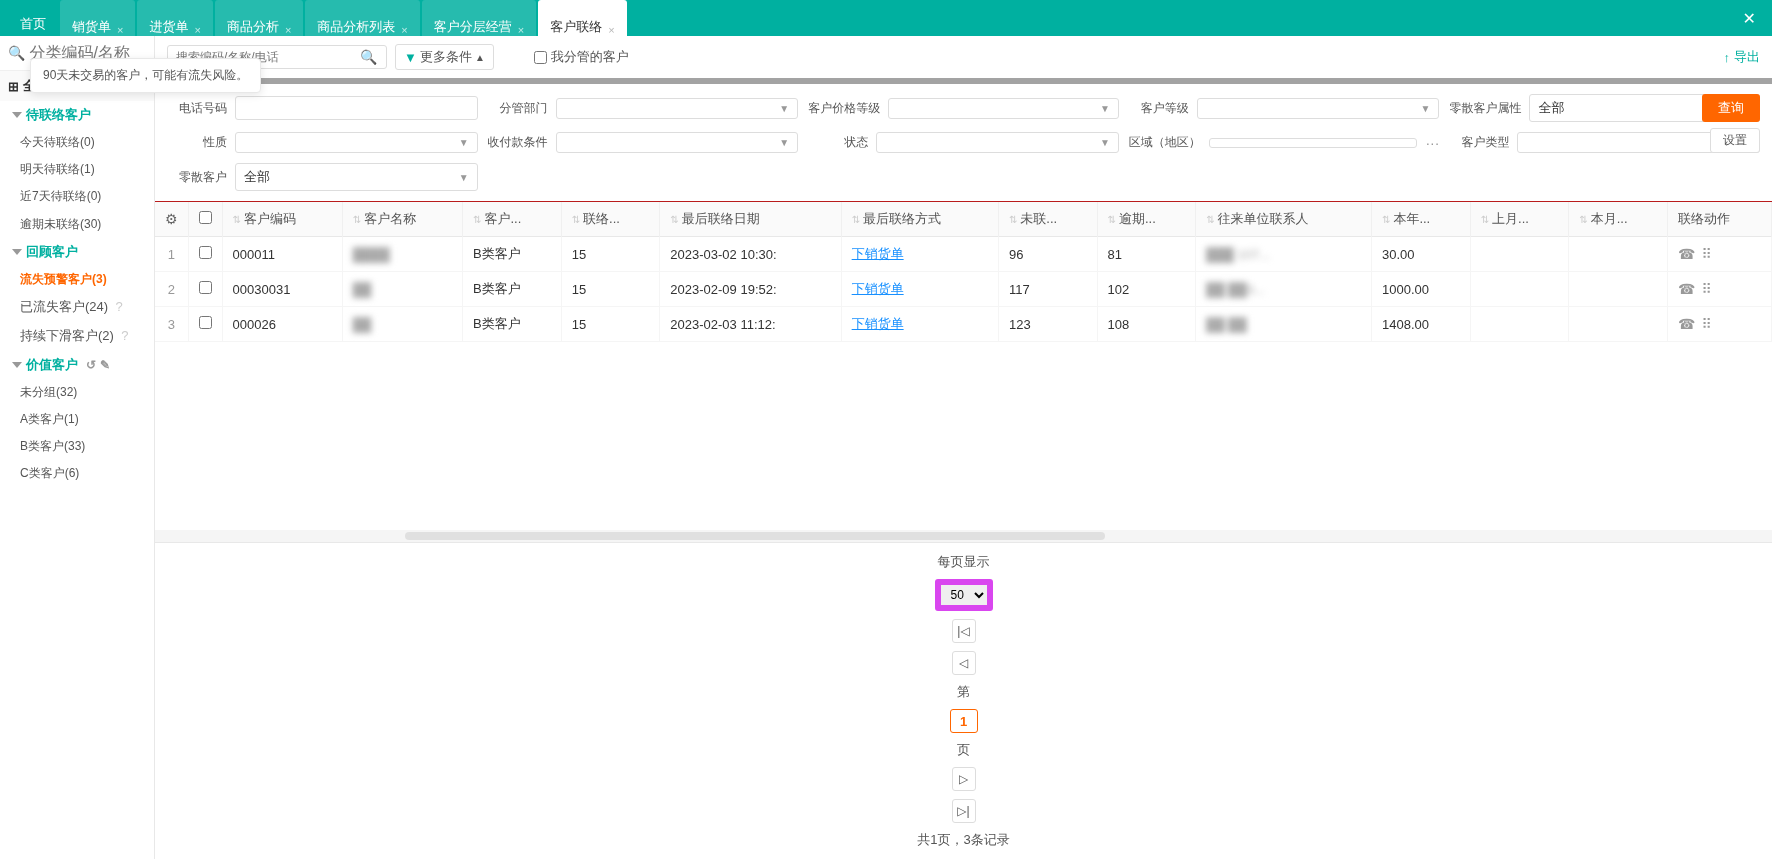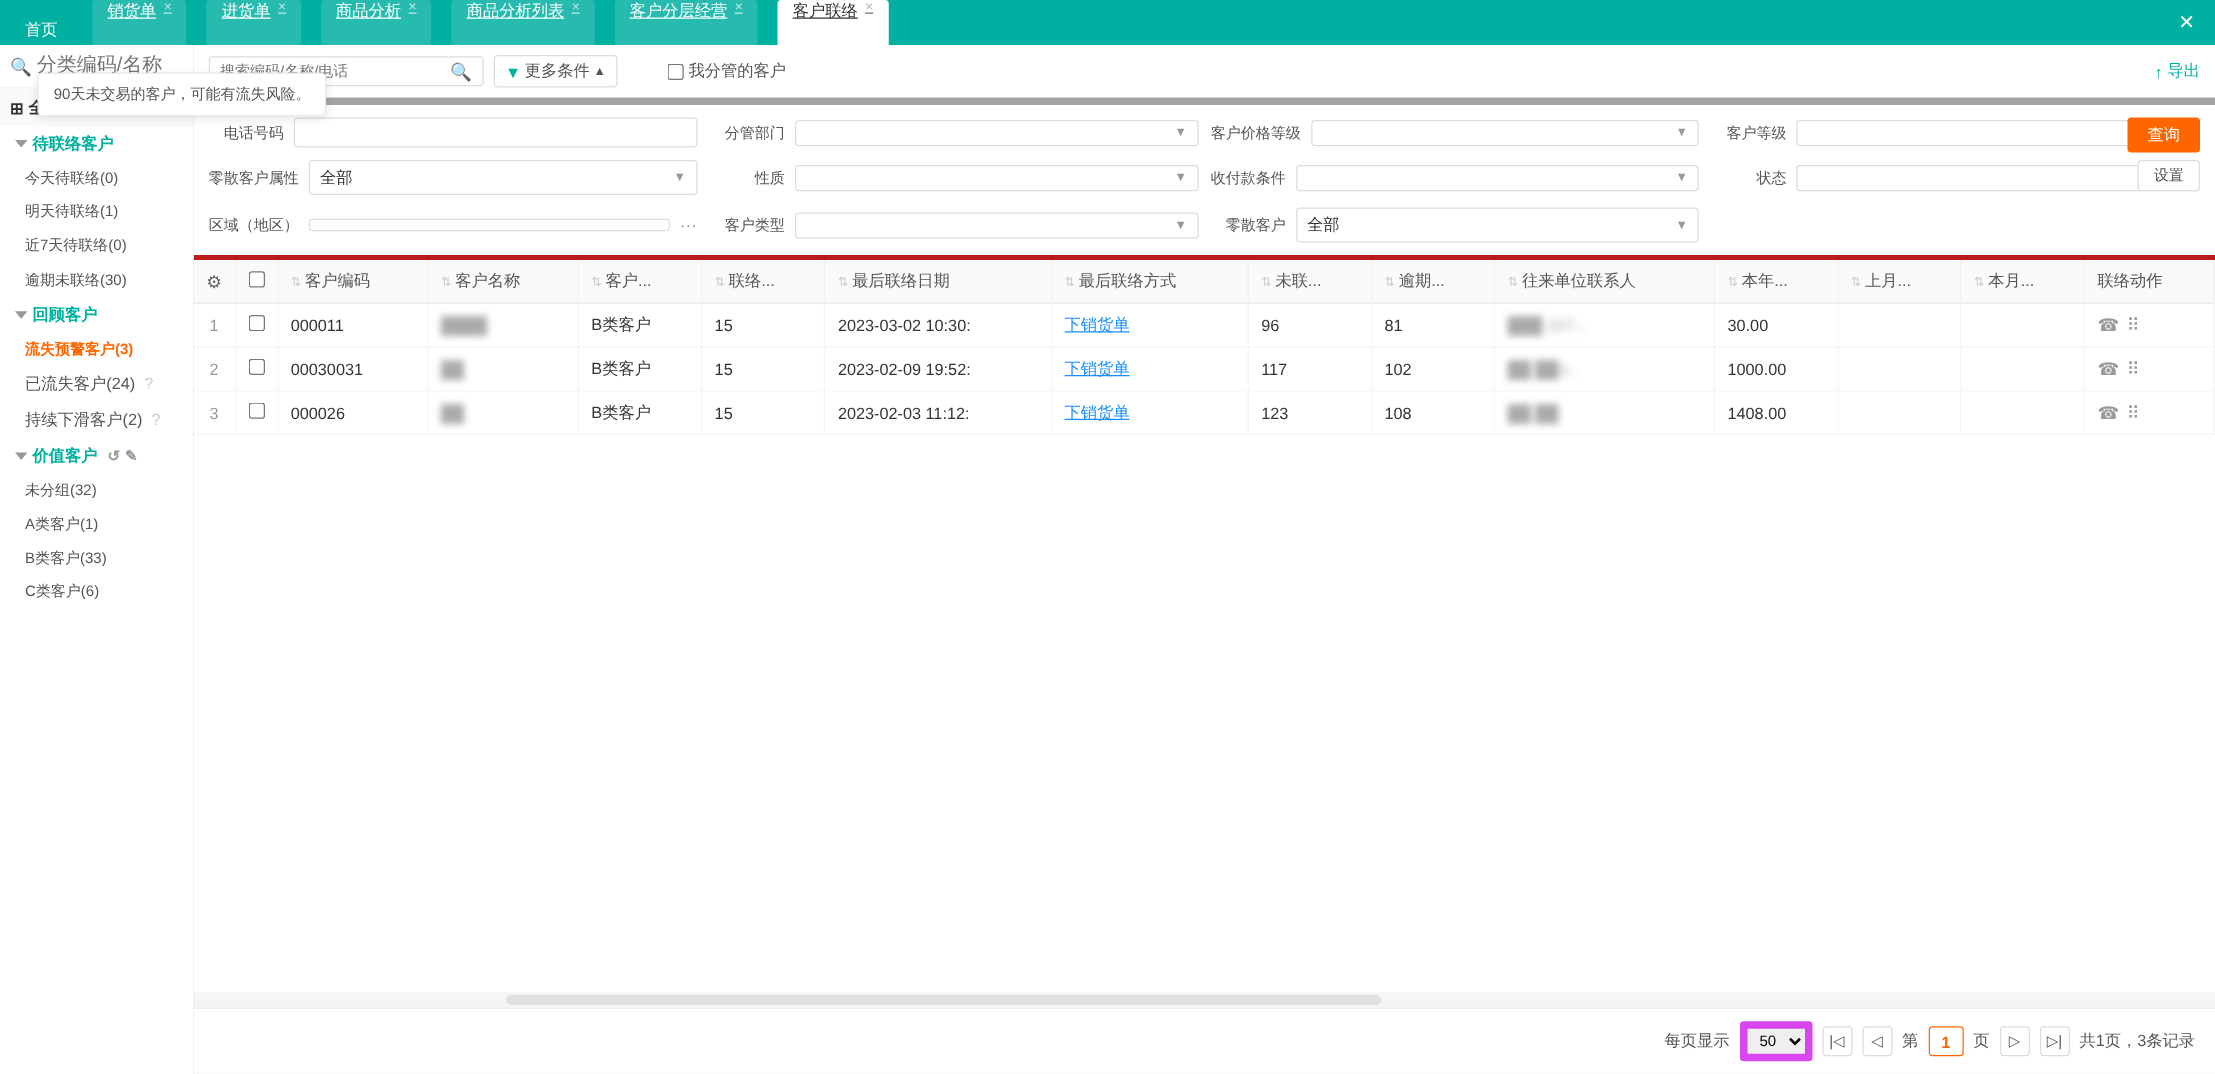--- a/index.html
+++ b/index.html
@@ -18,31 +18,30 @@
       padding: 0 12px;
       height: 36px;
       line-height: 36px;
       color: white;
       cursor: pointer;
       white-space: nowrap;
       margin-top: 12px;
     }
     .tab-item {
       display: flex;
-      align-items: flex-start;
+      align-items: flex-end;
       height: 36px;
       padding: 0 12px;
       background: rgba(255,255,255,0.15);
       color: white;
       cursor: pointer;
-      margin-left: 16px;
+      margin-left: 2px;
       border-radius: 3px 3px 0 0;
       white-space: nowrap;
       gap: 6px;
-      text-decoration: underline;
     }
     .tab-item.active {
       background: white;
       color: #333;
     }
     .tab-item .close-x {
       font-size: 11px;
       opacity: 0.7;
       cursor: pointer;
     }
@@ -199,24 +198,24 @@
       align-items: center;
       gap: 4px;
       color: #00b0a0;
       cursor: pointer;
       font-size: 12px;
     }
 
     
     .filter-panel {
       background: white;
-      border-bottom: 4px solid #b91c1c;
+      border-bottom: 1px solid #b91c1c;
       padding: 10px 12px;
       display: grid;
-      grid-template-columns: 1fr 1fr 1fr 1fr;
+      grid-template-columns: 1fr 1fr 1fr 1fr 1fr;
       gap: 10px;
       position: relative;
     }
     .filter-row {
       display: flex;
       align-items: center;
       gap: 8px;
     }
     .filter-label {
       color: #555;
@@ -319,20 +318,21 @@
     .pagination {
       display: flex;
       align-items: center;
       justify-content: flex-end;
       padding: 10px 16px;
       background: white;
       border-top: 1px solid #e8e8e8;
       gap: 8px;
       font-size: 12px;
       color: #555;
+      flex-direction: column;
     }
     .page-size-select {
       border: 6px solid #d946ef;
       border-radius: 3px;
       padding: 2px 6px;
       font-size: 12px;
     }
     .page-nav-btn {
       width: 24px;
       height: 24px;

